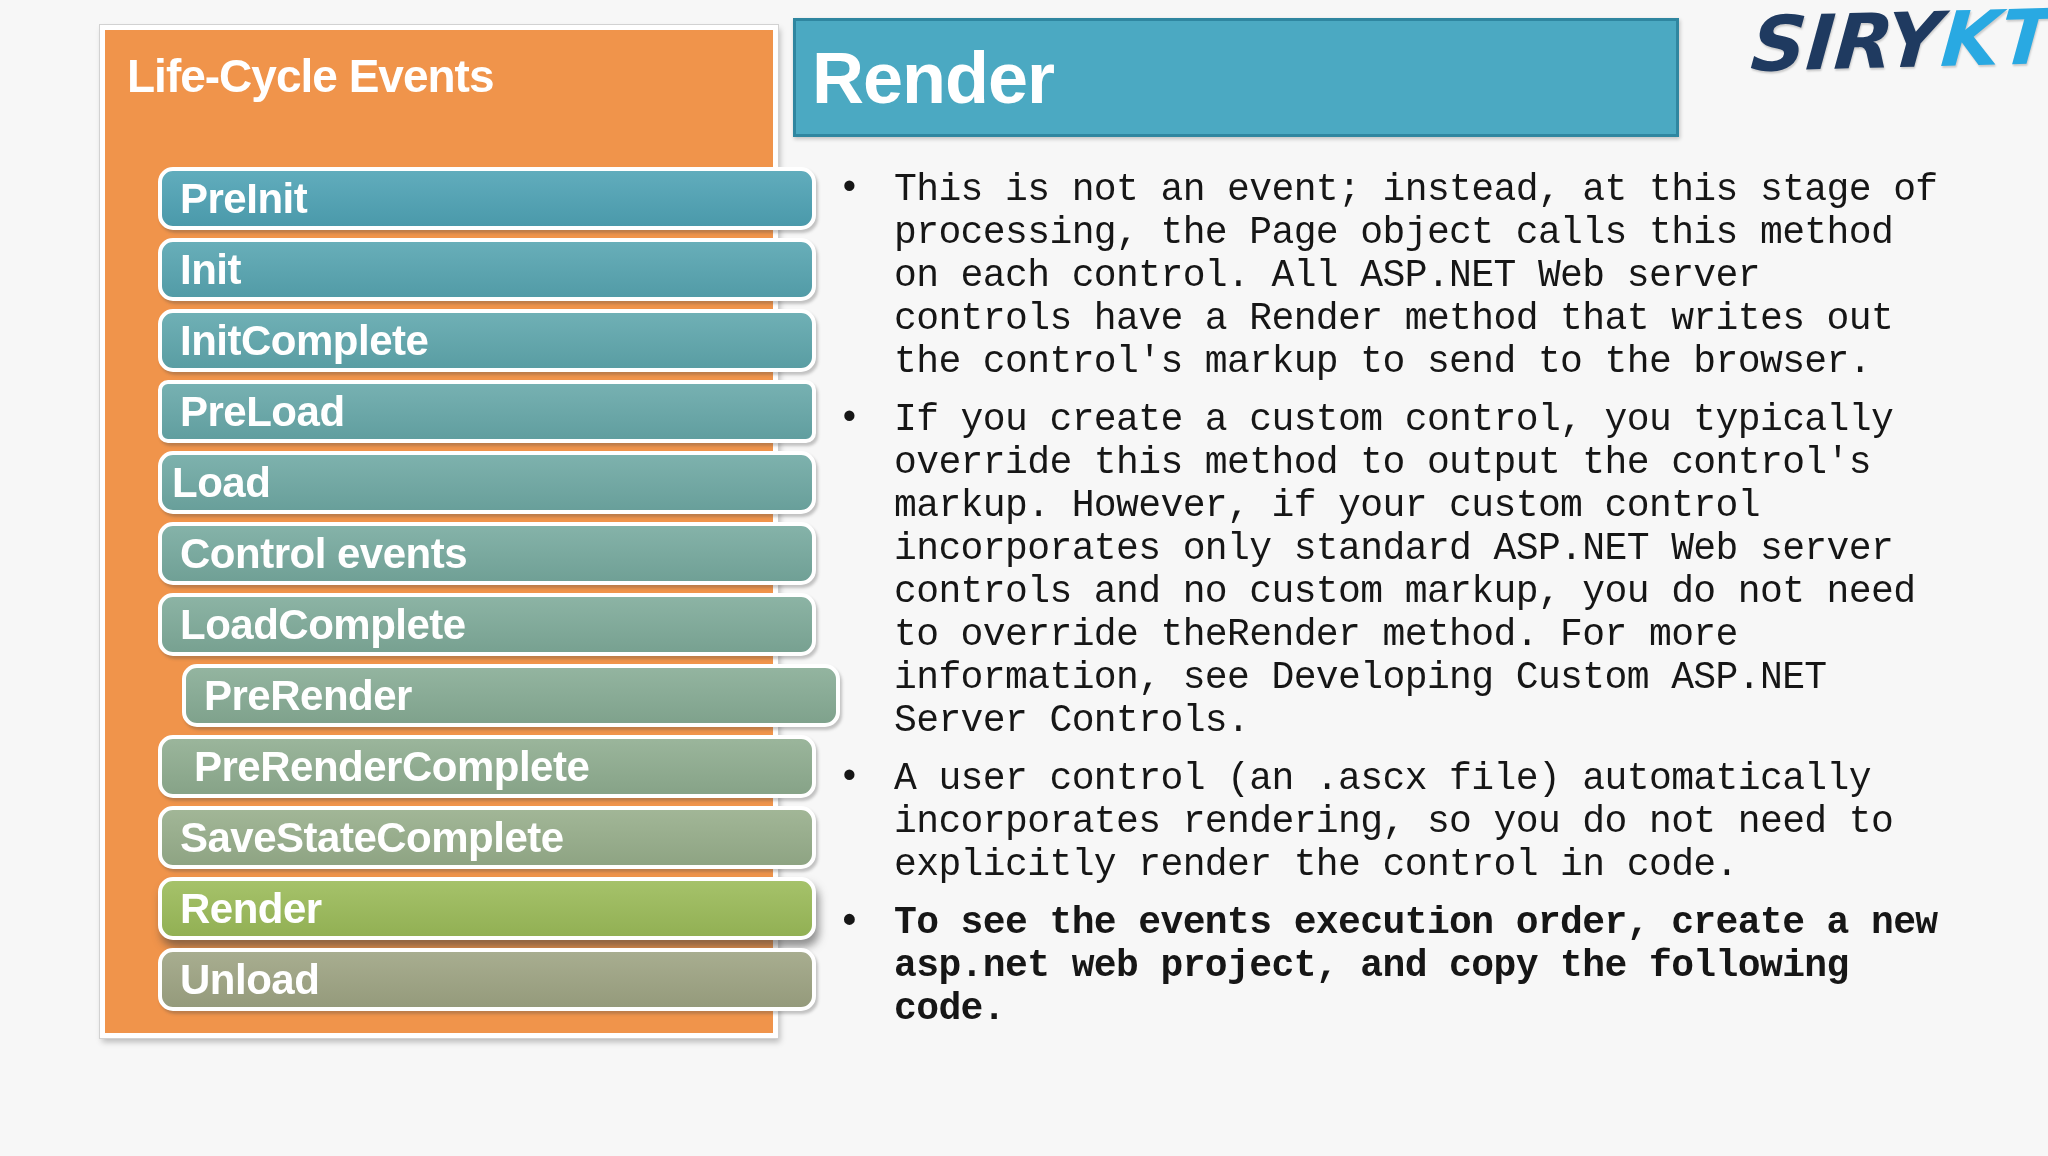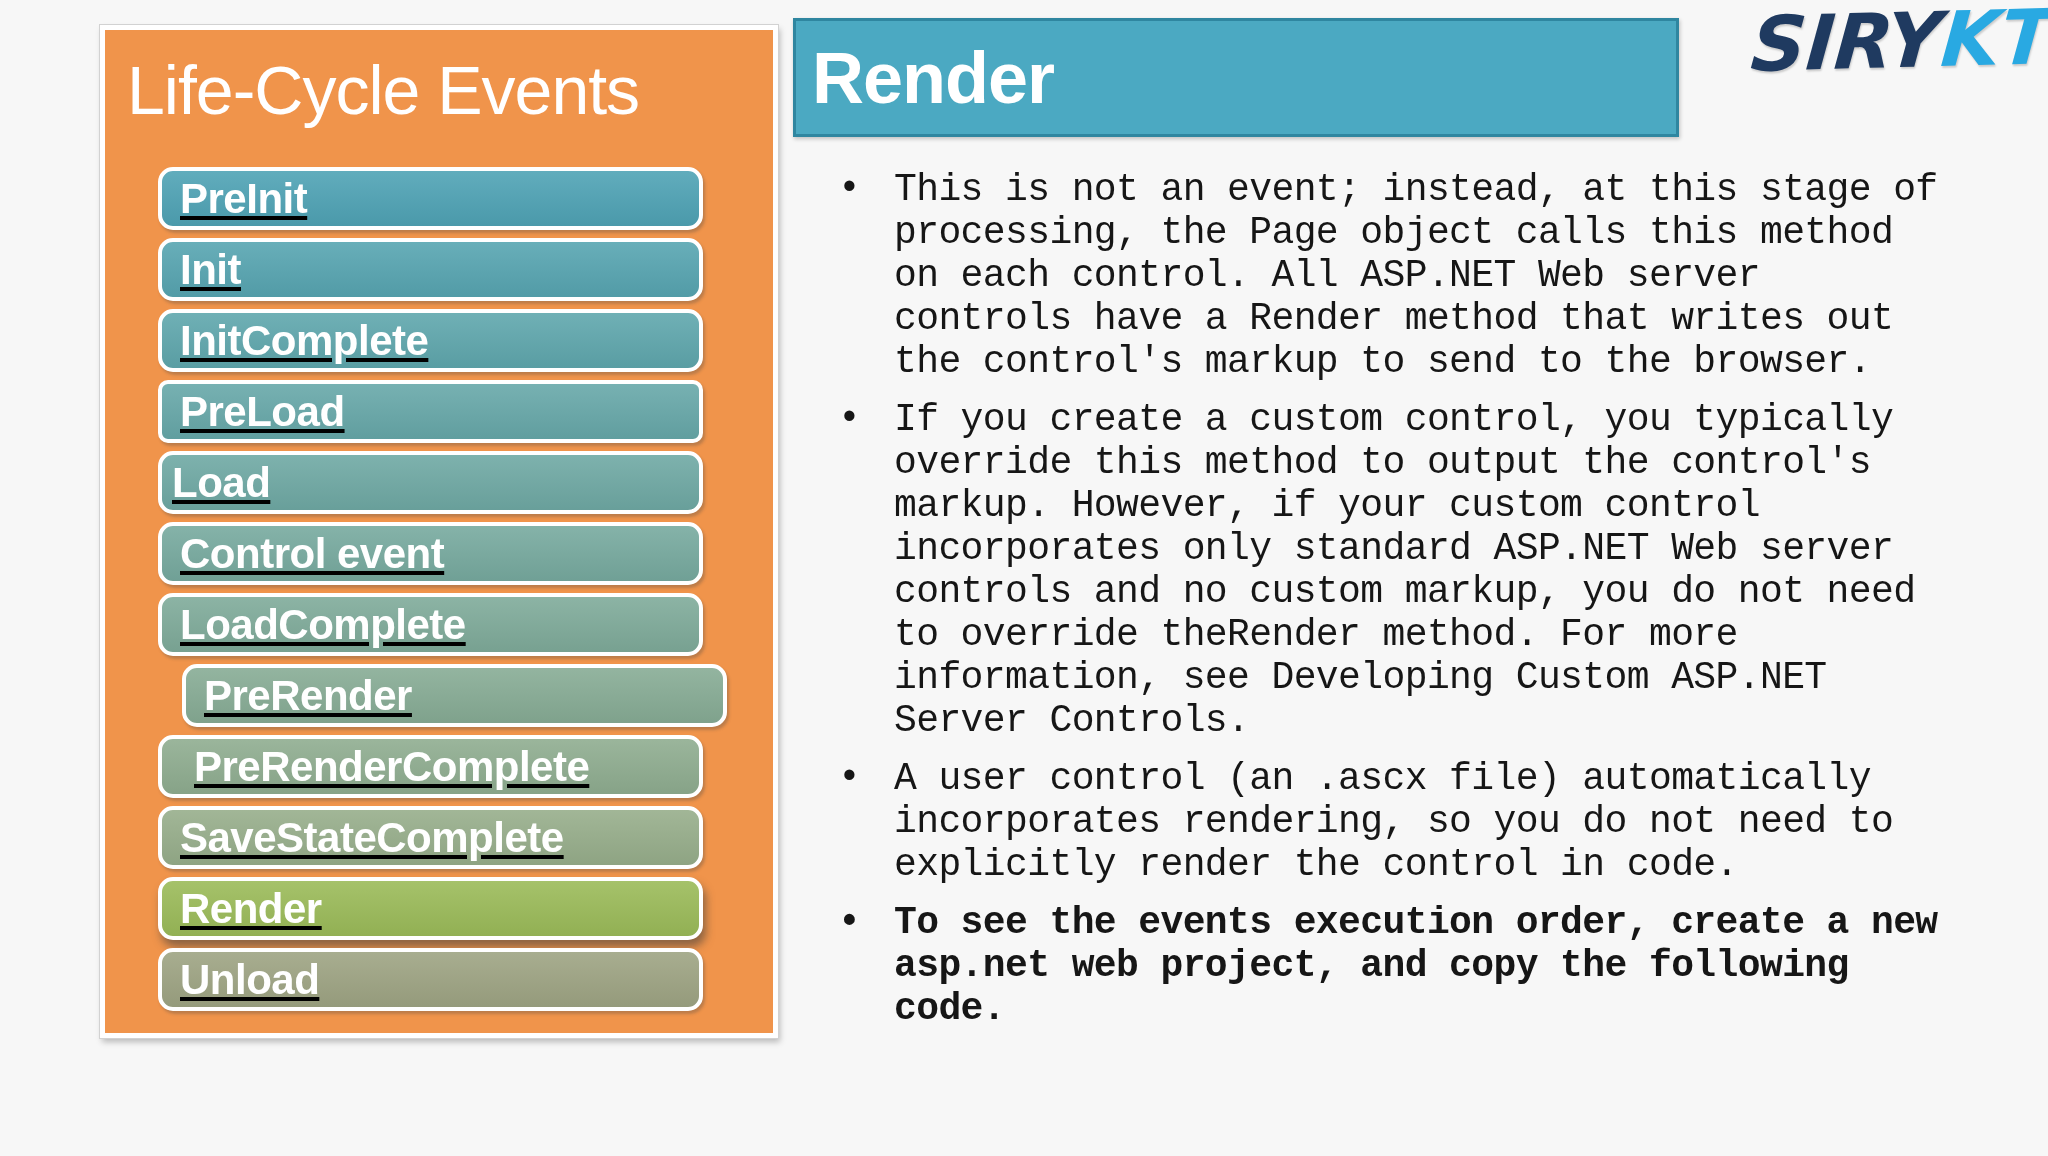--- a/index.html
+++ b/index.html
@@ -10,31 +10,30 @@
   }
 
   
   .left-panel {
     position:absolute; left:100px; top:25px; width:678px; height:1013px;
     box-sizing:border-box; border:5px solid #ffffff;
     box-shadow:0 0 0 1px #d2d2d2, 2px 4px 6px rgba(0,0,0,0.25);
   }
   .panel-title {
     position:absolute; left:22px; top:18px;
-    font-size:68px; line-height:1.25; font-weight:400; color:#ffffff;
+    font-size:46px; line-height:1.25; font-weight:700; color:#ffffff;
     letter-spacing:-1px; white-space:nowrap;text-align:right;
   }
   .lc-items { position:absolute; left:53px; top:137px; width:545px; }
   .lc-item {
-    box-sizing:border-box; width:545px; height:63px; margin-bottom:8px;
+    box-sizing:border-box; width:658px; height:63px; margin-bottom:8px;
     border:4px solid #ffffff; border-radius:15px;
     display:flex; align-items:center; padding-left:18px;
     background-image:linear-gradient(180deg, rgba(255,255,255,0.10), rgba(0,0,0,0.06));
     box-shadow:2px 3px 3px rgba(70,70,70,0.30);
-    text-decoration:underline;
   }
   .lc-item span {
     color:#ffffff; font-weight:700; font-size:42px; letter-spacing:-0.5px;
     white-space:nowrap;
   }
   .lc-item.highlight { box-shadow:3px 7px 8px rgba(60,60,60,0.55); }
 
   
   .right-header {
     position:absolute; left:793px; top:18px; width:886px; height:119px;
@@ -86,21 +85,21 @@
         <div class="lc-item" style="background-color: rgb(95, 167, 173);">
           <span>InitComplete</span>
         </div>
         <div class="lc-item" style="background-color: rgb(103, 168, 169); border-radius: 10px;">
           <span>PreLoad</span>
         </div>
         <div class="lc-item" style="background-color: rgb(111, 169, 164); padding-left: 10px;">
           <span>Load</span>
         </div>
         <div class="lc-item" style="background-color: rgb(119, 170, 159);">
-          <span>Control event</span>
+          <span>Control events</span>
         </div>
         <div class="lc-item" style="background-color: rgb(127, 171, 154);">
           <span>LoadComplete</span>
         </div>
         <div class="lc-item" style="background-color: rgb(135, 172, 149); margin-left: 24px;">
           <span>PreRender</span>
         </div>
         <div class="lc-item" style="background-color: rgb(143, 173, 144); padding-left: 32px;">
           <span>PreRenderComplete</span>
         </div>

